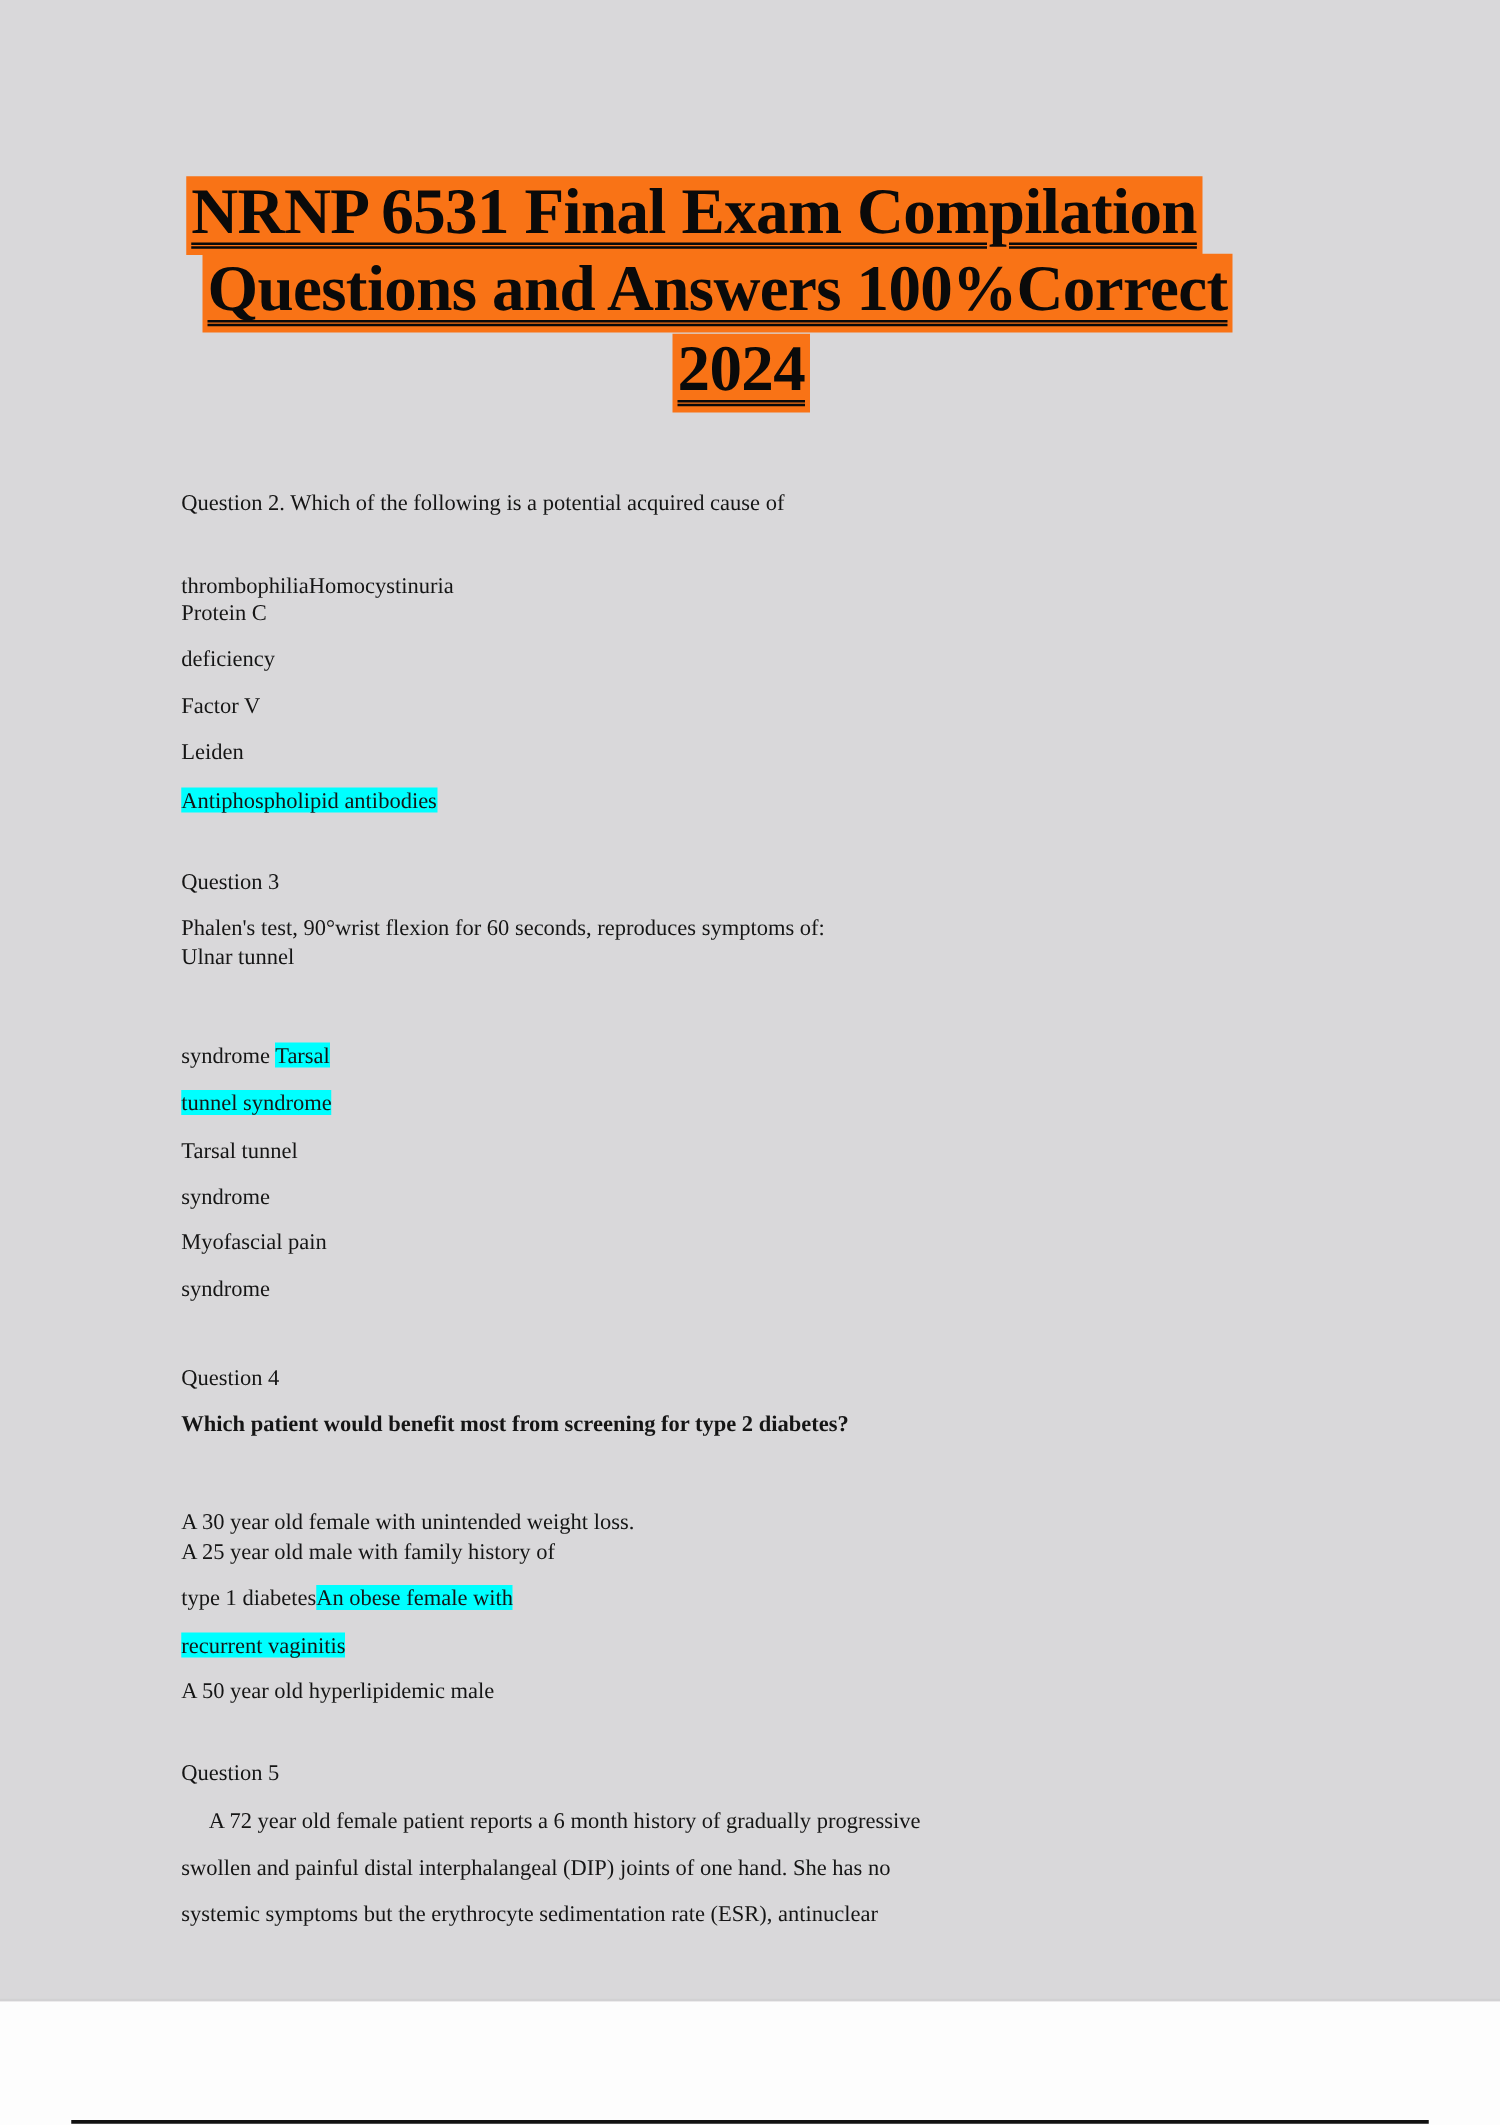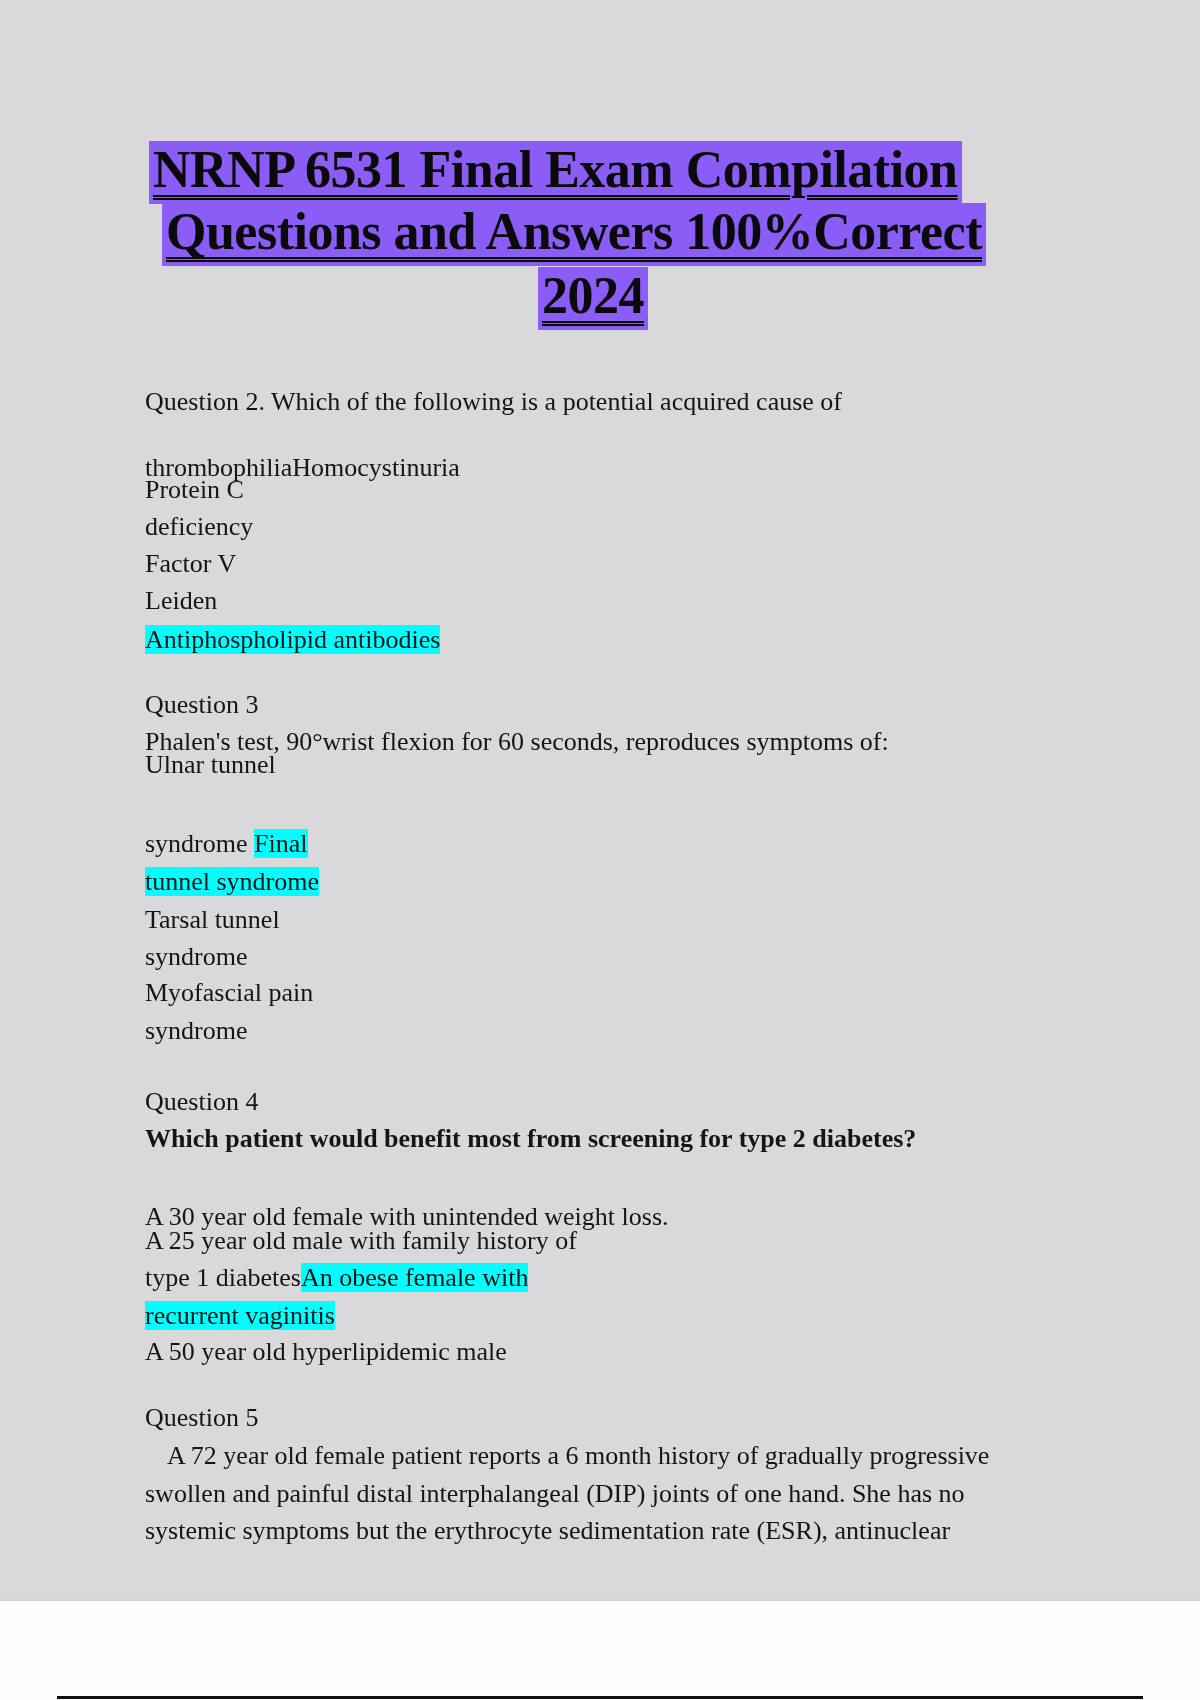--- a/index.html
+++ b/index.html
@@ -12,28 +12,28 @@
     .page-gray {
       position: absolute; left: 0; top: 0; width: 1200px; height: 1599px;
       background: #d9d8da;
       border-bottom: 2px solid #d2d1d3;
     }
     .title-line {
       position: absolute; font-weight: bold; font-size: 52px; line-height: 60px;
       color: #0a0a0a; white-space: nowrap; letter-spacing: -0.5px;
     }
     .title-line .hl {
-      background: #8b5cf6;
+      background: #f97316;
       padding: 0 4px 6px 4px;
       text-decoration: underline double;
       text-decoration-thickness: 2px;
       text-underline-offset: 8px;
     }
     .text-line {
-      position: absolute; left: 145px; font-size: 26px; line-height: 34px;
+      position: absolute; left: 145px; font-size: 18px; line-height: 34px;
       white-space: nowrap; color: #151515;
     }
     .ans { background: #00ffff; }
     .footer-rule {
       position: absolute; left: 57px; top: 1696px; width: 1086px; height: 3px; background: #111;
     }
   </style>
 </head>
 <body>
 
@@ -53,21 +53,21 @@
 <div class="text-line" style="top:435px;margin-top:16px;"><span>thrombophilia</span><span>Homocystinuria</span></div>
 <div class="text-line" style="top:473px;">Protein C</div>
 <div class="text-line" style="top:510px;">deficiency</div>
 <div class="text-line" style="top:547px;">Factor V</div>
 <div class="text-line" style="top:584px;">Leiden</div>
 <div class="text-line" style="top:623px;"><span class="ans">Antiphospholipid antibodies</span></div>
 
 <div class="text-line" style="top:688px;">Question 3</div>
 <div class="text-line" style="top:725px;">Phalen's test, 90°wrist flexion for 60 seconds, reproduces symptoms of:</div>
 <div class="text-line" style="top:748px;">Ulnar tunnel</div>
-<div class="text-line" style="top:827px;"><span>syndrome </span><span class="ans">Final </span></div>
+<div class="text-line" style="top:827px;"><span>syndrome </span><span class="ans">Tarsal </span></div>
 <div class="text-line" style="top:865px;"><span class="ans">tunnel syndrome</span></div>
 <div class="text-line" style="top:903px;">Tarsal tunnel</div>
 <div class="text-line" style="top:940px;">syndrome</div>
 <div class="text-line" style="top:976px;">Myofascial pain</div>
 <div class="text-line" style="top:1014px;">syndrome</div>
 
 <div class="text-line" style="top:1085px;">Question 4</div>
 <div class="text-line" style="top:1122px;font-weight:bold;">Which patient would benefit most from screening for type 2 diabetes?</div>
 <div class="text-line" style="top:1188px;margin-top:12px;">A 30 year old female with unintended weight loss.</div>
 <div class="text-line" style="top:1224px;">A 25 year old male with family history of</div>

